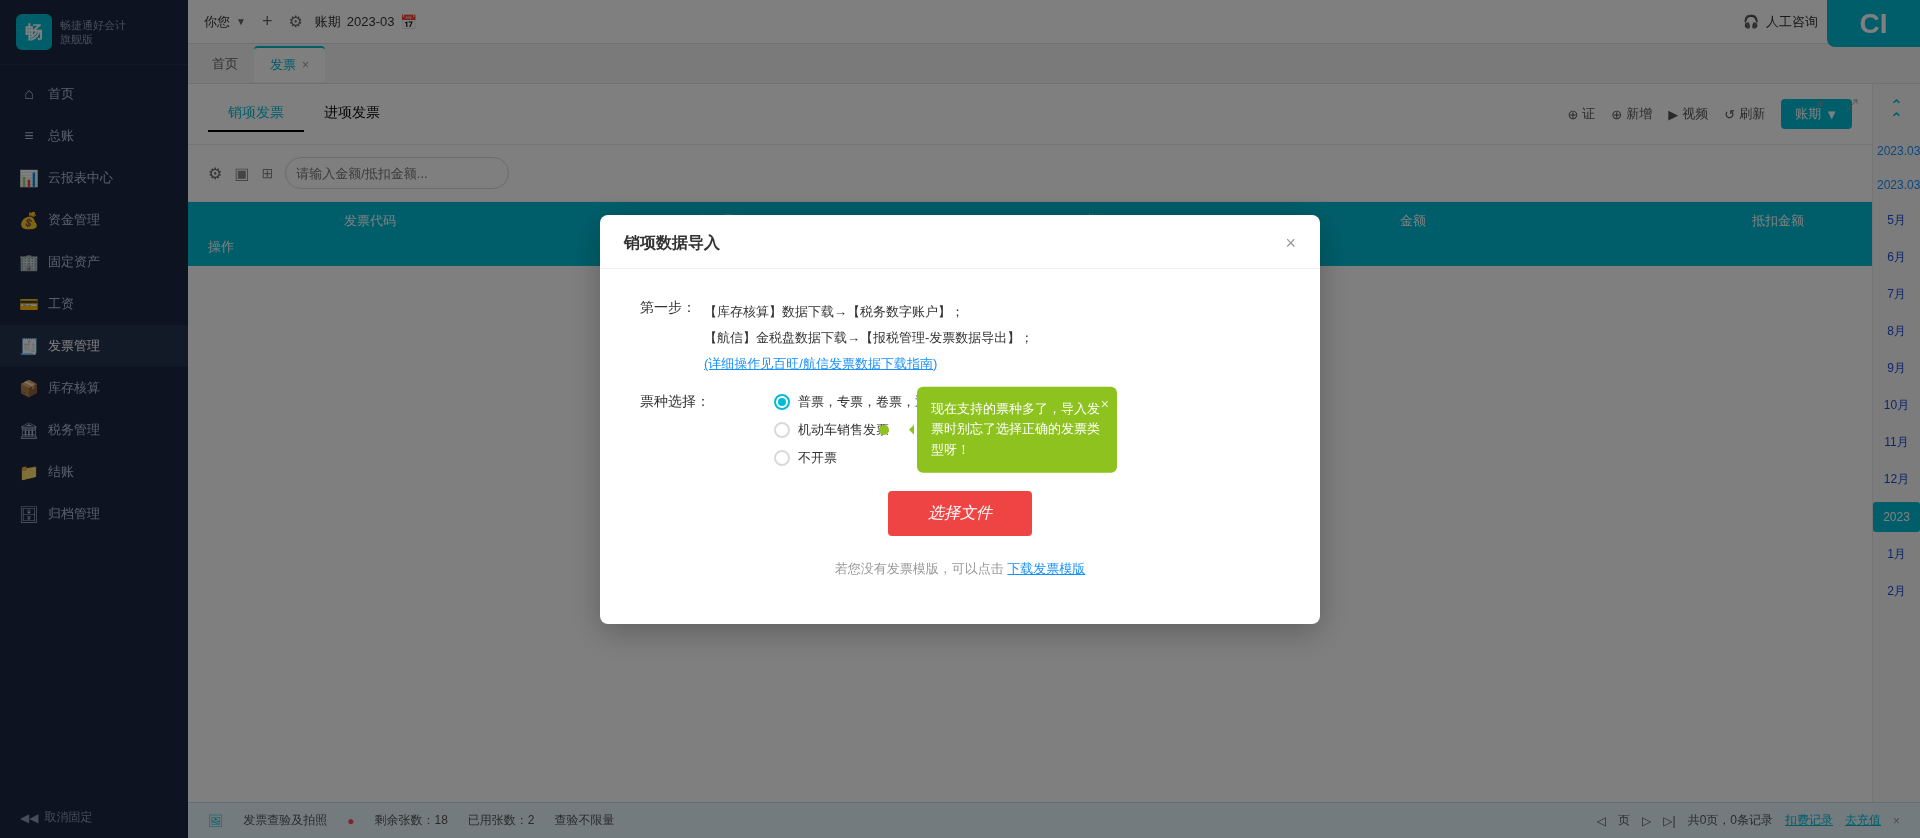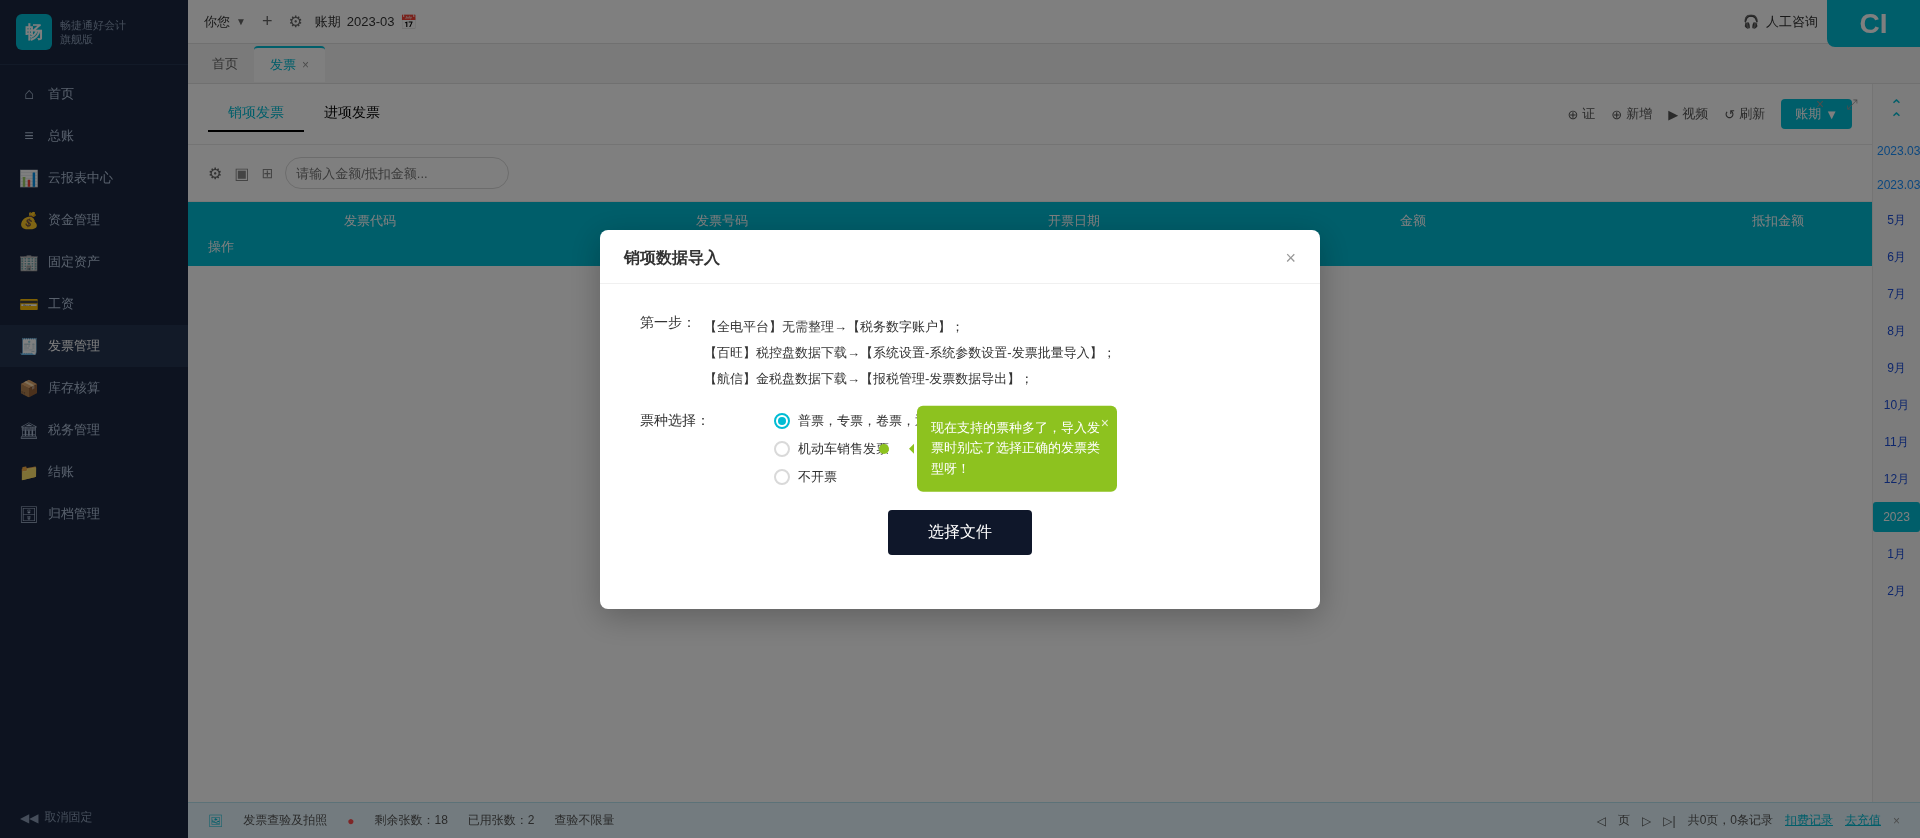--- a/index.html
+++ b/index.html
@@ -92,21 +92,21 @@
     .step-link { color: #1890ff; cursor: pointer; text-decoration: underline; }
 
     .ticket-section { margin-bottom: 24px; }
     .ticket-label { font-size: 14px; color: #333; font-weight: 500; margin-bottom: 12px; }
     .radio-group { display: flex; flex-direction: column; gap: 10px; margin-left: 56px; }
     .radio-item { display: flex; align-items: center; gap: 8px; font-size: 13px; color: #333; cursor: pointer; }
     .radio-circle { width: 16px; height: 16px; border-radius: 50%; border: 2px solid #d9d9d9; display: inline-flex; align-items: center; justify-content: center; flex-shrink: 0; }
     .radio-circle.checked { border-color: #00bcd4; }
     .radio-circle.checked::after { content: ''; width: 8px; height: 8px; border-radius: 50%; background: #00bcd4; }
 
-    .select-file-btn { display: block; margin: 24px auto; background: #0f172a; color: white; border: none; padding: 12px 40px; font-size: 16px; border-radius: 4px; cursor: pointer; font-family: inherit; }
+    .select-file-btn { display: block; margin: 24px auto; background: #ef4444; color: white; border: none; padding: 12px 40px; font-size: 16px; border-radius: 4px; cursor: pointer; font-family: inherit; font-style: italic; }
     .modal-footer-note { text-align: center; font-size: 13px; color: #999; padding-bottom: 16px; }
     .modal-footer-link { color: #1890ff; cursor: pointer; text-decoration: underline; }
 
     
     .tooltip-bubble { position: absolute; right: -220px; top: 50%; transform: translateY(-50%); background: #8dc21f; color: white; padding: 12px 14px; border-radius: 6px; font-size: 13px; line-height: 1.6; width: 200px; z-index: 200; }
     .tooltip-bubble::before { content: ''; position: absolute; left: -8px; top: 50%; transform: translateY(-50%); border: 5px solid transparent; border-right-color: #8dc21f; border-left: none; }
     .tooltip-close { position: absolute; top: 6px; right: 8px; cursor: pointer; font-size: 14px; color: rgba(255,255,255,0.8); }
 
     
     .window-controls { position: absolute; top: 8px; right: 8px; display: flex; gap: 8px; z-index: 10; }
@@ -329,23 +329,25 @@
     <div class="modal-header">
       <span class="modal-title-text">销项数据导入</span>
       <span class="modal-close">×</span>
     </div>
     <div class="modal-body">
 
       <div class="step-section">
         <div style="display:flex; gap:8px;">
           <span class="step-label">第一步：</span>
           <div class="step-content" style="margin-left:0;">
-            <div class="step-line">【全电平台】无需整理→【税务数字账户】；</div>
-            <div class="step-line">【百旺】税控盘数据下载→【系统设置-系统参数设置-发票批量导入】；</div>
+            <div class="step-line">【库存核算】数据下载→【税务数字账户】；</div>
             <div class="step-line">【航信】金税盘数据下载→【报税管理-发票数据导出】；</div>
+            <div style="margin-top:4px;">
+              <span class="step-link">(详细操作见百旺/航信发票数据下载指南)</span>
+            </div>
           </div>
         </div>
       </div>
 
 
       <div class="ticket-section">
         <div style="display:flex; gap:8px; align-items:flex-start;">
           <span class="ticket-label">票种选择：</span>
           <div class="radio-group" style="position:relative;">
             <div class="radio-item">
@@ -367,15 +369,19 @@
             <div class="radio-item">
               <span class="radio-circle"></span>
               <span>不开票</span>
             </div>
           </div>
         </div>
       </div>
 
       <button class="select-file-btn">选择文件</button>
 
+      <div class="modal-footer-note">
+        <span>若您没有发票模版，可以点击</span>
+        <span class="modal-footer-link">下载发票模版</span>
+      </div>
     </div>
   </div>
 </div>
 
 </body></html>

